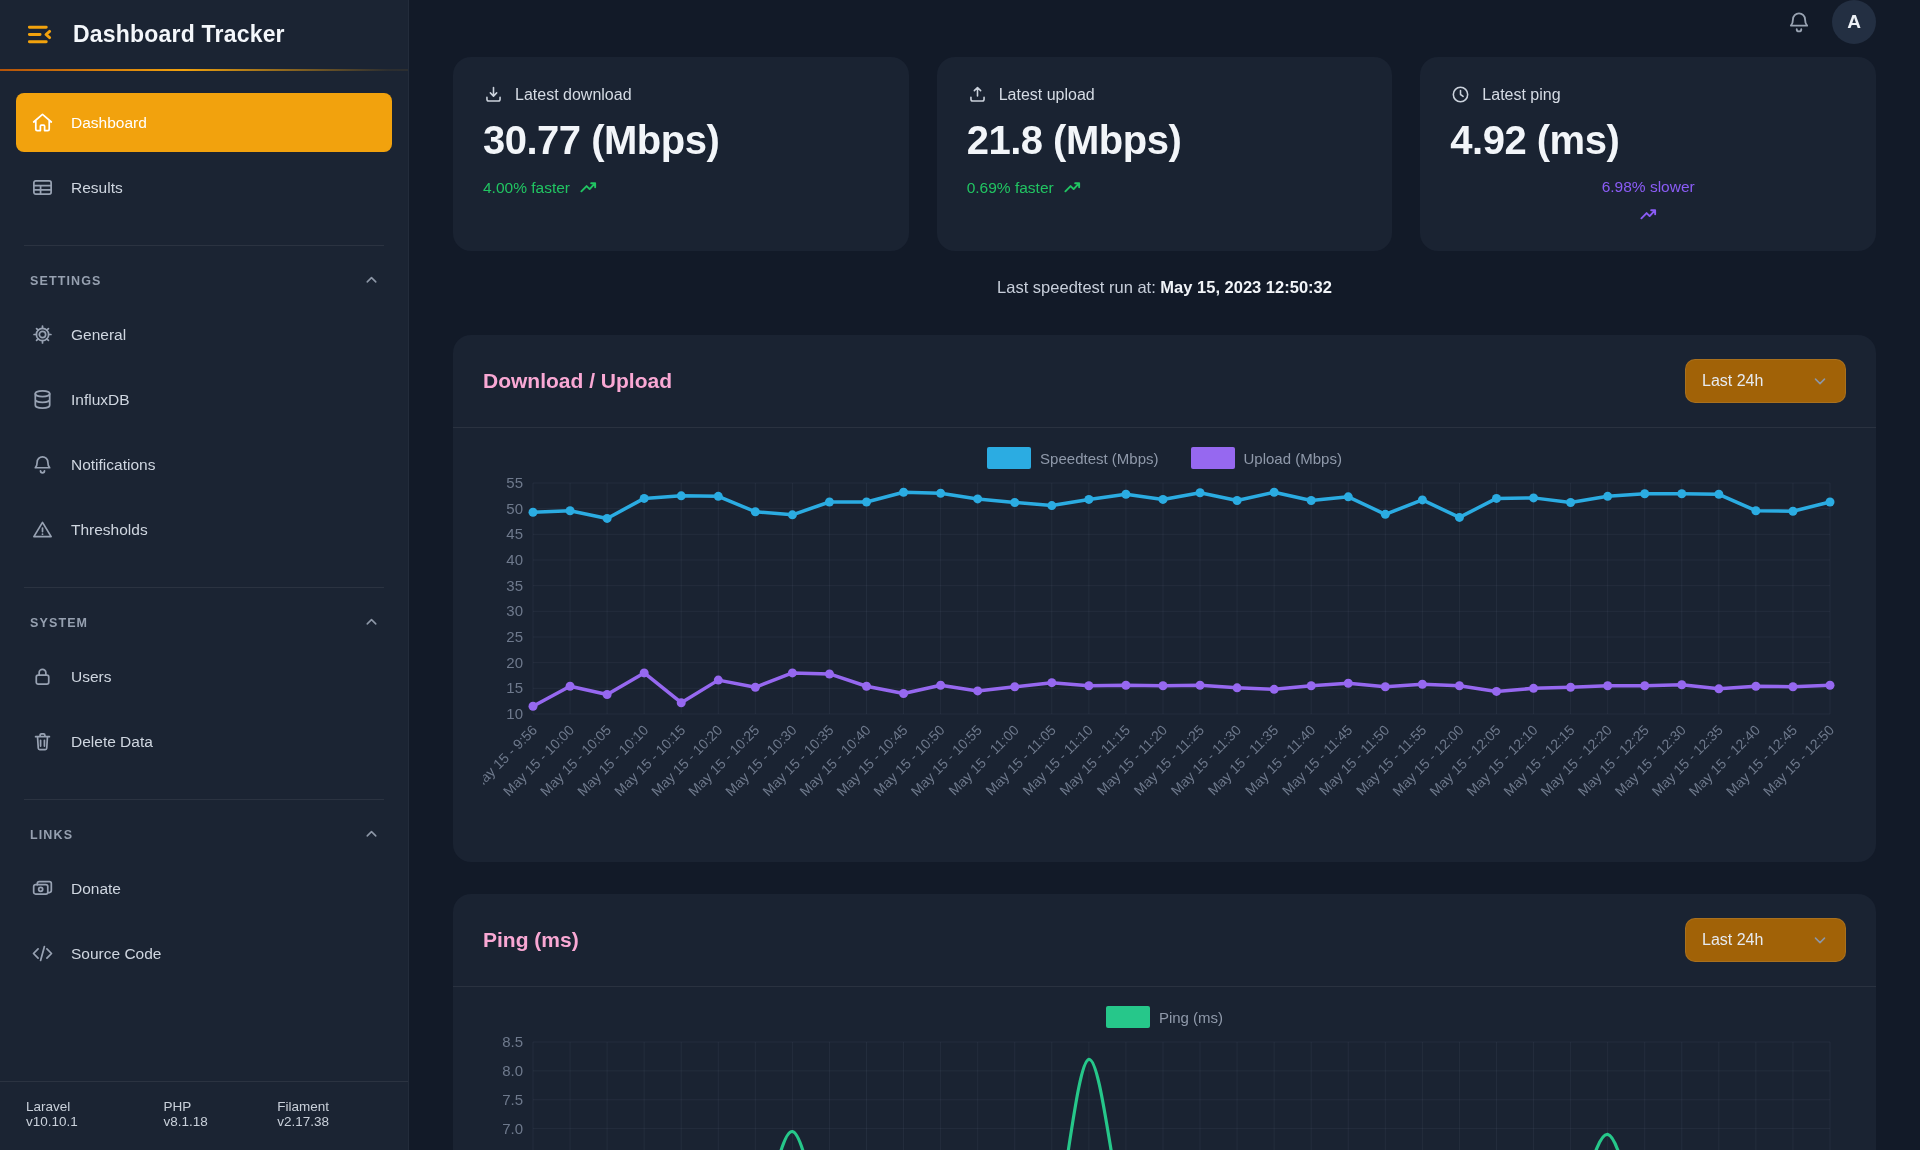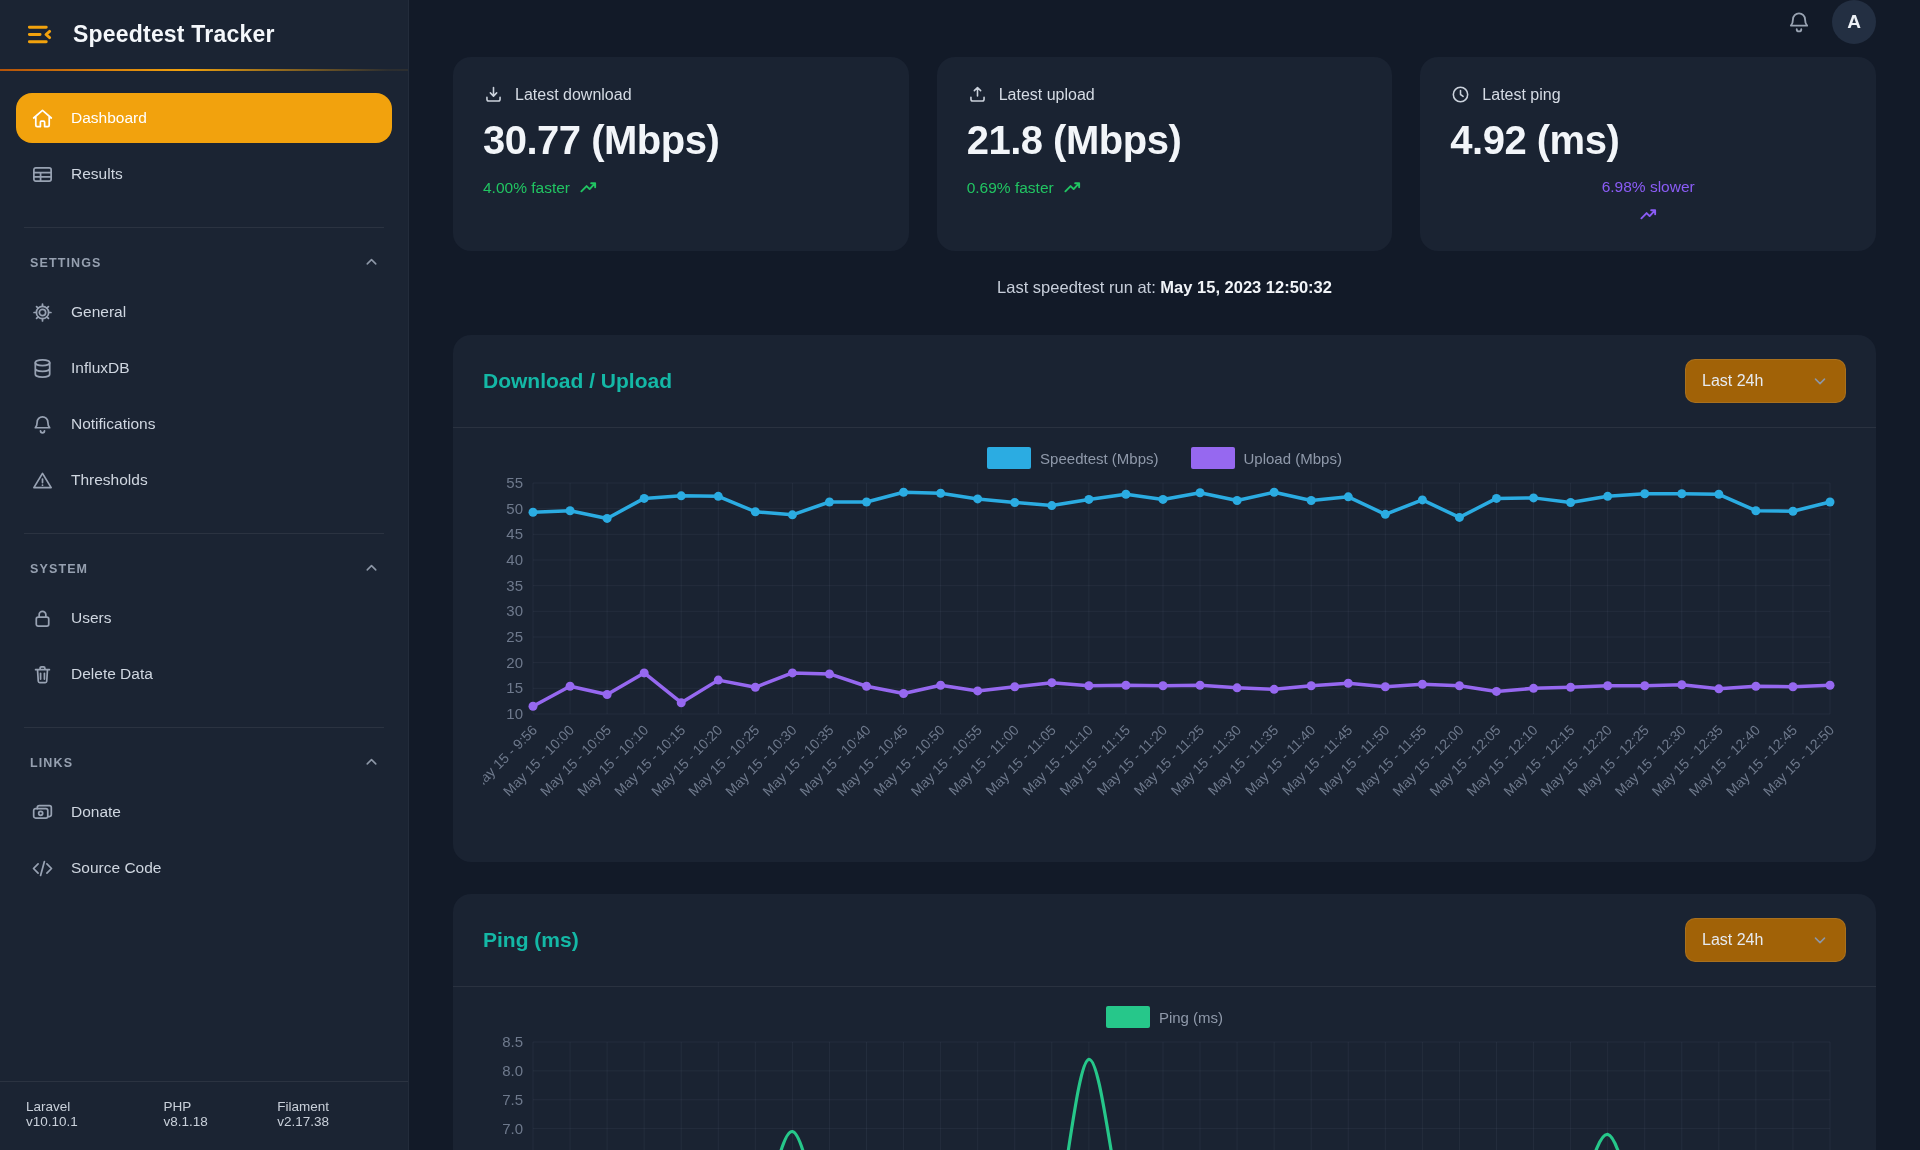--- a/index.html
+++ b/index.html
@@ -8,21 +8,21 @@
   .app { display:flex; width:1920px; height:1150px; }
 
   
   .sidebar { width:409px; min-width:409px; background:#1B2433; display:flex; flex-direction:column;
     border-right:1px solid rgba(255,255,255,0.04); }
   .brand { height:69px; display:flex; align-items:center; gap:20px; padding:0 26px; }
   .collapse-btn { background:none; border:none; cursor:pointer; color:#F2A20D; display:flex; }
   .brand-title { font-size:23px; font-weight:700; color:#F4F7FB; letter-spacing:.2px; }
   .brand-underline { height:2px; background:linear-gradient(90deg,#B45309,#F2A20D 45%,rgba(242,162,13,.08) 95%); }
   nav { flex:1; padding:22px 16px 0; overflow:hidden; }
-  .nav-item { display:flex; align-items:center; gap:17px; height:50px; padding:0 15px; border-radius:16px;
+  .nav-item { display:flex; align-items:center; gap:17px; height:59px; padding:0 15px; border-radius:8px;
     color:#CFD6E0; font-size:15.5px; font-weight:500; text-decoration:none; cursor:pointer; margin-bottom:6px; }
   .nav-item .nicon { display:flex; color:#98A2B3; }
   .nav-item.active { background:#F2A20D; color:#FFFFFF; }
   .nav-item.active .nicon { color:#FFFFFF; }
   .nav-divider { height:1px; background:rgba(255,255,255,0.07); margin:28px 8px 0; }
   .section-head { display:flex; align-items:center; justify-content:space-between; margin:26px 12px 16px 14px;
     cursor:pointer; }
   .section-head span { font-size:12.5px; font-weight:700; letter-spacing:.09em; color:#96A0B0; }
   .section-head .chev { color:#8D97A7; display:flex; }
   .side-footer { border-top:1px solid rgba(255,255,255,0.07); padding:17px 26px 21px; display:flex; gap:40px;
@@ -44,21 +44,21 @@
   .card-delta { margin-top:15px; display:flex; align-items:center; gap:9px; font-size:15.5px; font-weight:500; }
   .card-delta.positive { color:#21C462; }
   .card-delta.negative { color:#8b5cf6;flex-direction:column; }
   .card-delta .ticon { display:flex; }
 
   .last-run { text-align:center; margin:27px 0 38px; font-size:16.5px; color:#C7CEDA; }
   .last-run strong { color:#F1F4F8; font-weight:700; }
 
   .panel { background:#1A2332; border-radius:18px; margin-bottom:32px; }
   .panel-head { display:flex; align-items:center; justify-content:space-between; padding:24px 30px; }
-  .panel-head h2 { font-size:21px; font-weight:700; color:#14b8a6;text-align:right; }
+  .panel-head h2 { font-size:21px; font-weight:700; color:#f9a8d4;text-align:right; }
   .range-select { width:161px; display:flex; align-items:center; justify-content:space-between; gap:10px;
     background:#a16207; border:1px solid rgba(255,255,255,0.09); border-radius:10px; padding:12px 16px;
     font-size:16px; color:#E6EAF0; cursor:pointer; }
   .range-select .chev { color:#8C96A6; display:flex; }
   .panel-divider { height:1px; background:rgba(255,255,255,0.07); }
   .panel-body { padding:4px 30px 10px; }
   .legend { display:flex; justify-content:center; align-items:center; gap:32px; margin-top:15px; }
   .legend-item { display:flex; align-items:center; gap:9px; cursor:pointer; }
   .legend-item i { width:44px; height:22px; border-radius:2px; display:inline-block; }
   .legend-item em { font-style:normal; font-size:15px; color:#8F99AA; }
@@ -69,21 +69,21 @@
 
 <div class="app">
 
   <aside class="sidebar">
     <div class="brand">
       <button class="collapse-btn">
         <svg width="27" height="27" viewBox="0 0 24 24" fill="none" stroke="currentColor" stroke-width="2.6" stroke-linecap="round" stroke-linejoin="round">
             <path d="M3 5.5h15M3 12h9.5M3 18.5h15M21 9.2 17.8 12l3.2 2.8"></path>
           </svg>
       </button>
-      <span class="brand-title">Speedtest Tracker</span>
+      <span class="brand-title">Dashboard Tracker</span>
     </div>
     <div class="brand-underline"></div>
 
     <nav>
       <a class="nav-item active">
         <span class="nicon">
           <svg width="23" height="23" viewBox="0 0 24 24" fill="none" stroke="currentColor" stroke-width="1.8" stroke-linecap="round" stroke-linejoin="round">
               <path d="M2.8 11.5 12 3.6l9.2 7.9M5 9.8V19a1.4 1.4 0 0 0 1.4 1.4H9.8v-4.6a1 1 0 0 1 1-1h2.4a1 1 0 0 1 1 1v4.6h3.4A1.4 1.4 0 0 0 19 19V9.8"></path>
             </svg>
         </span>

